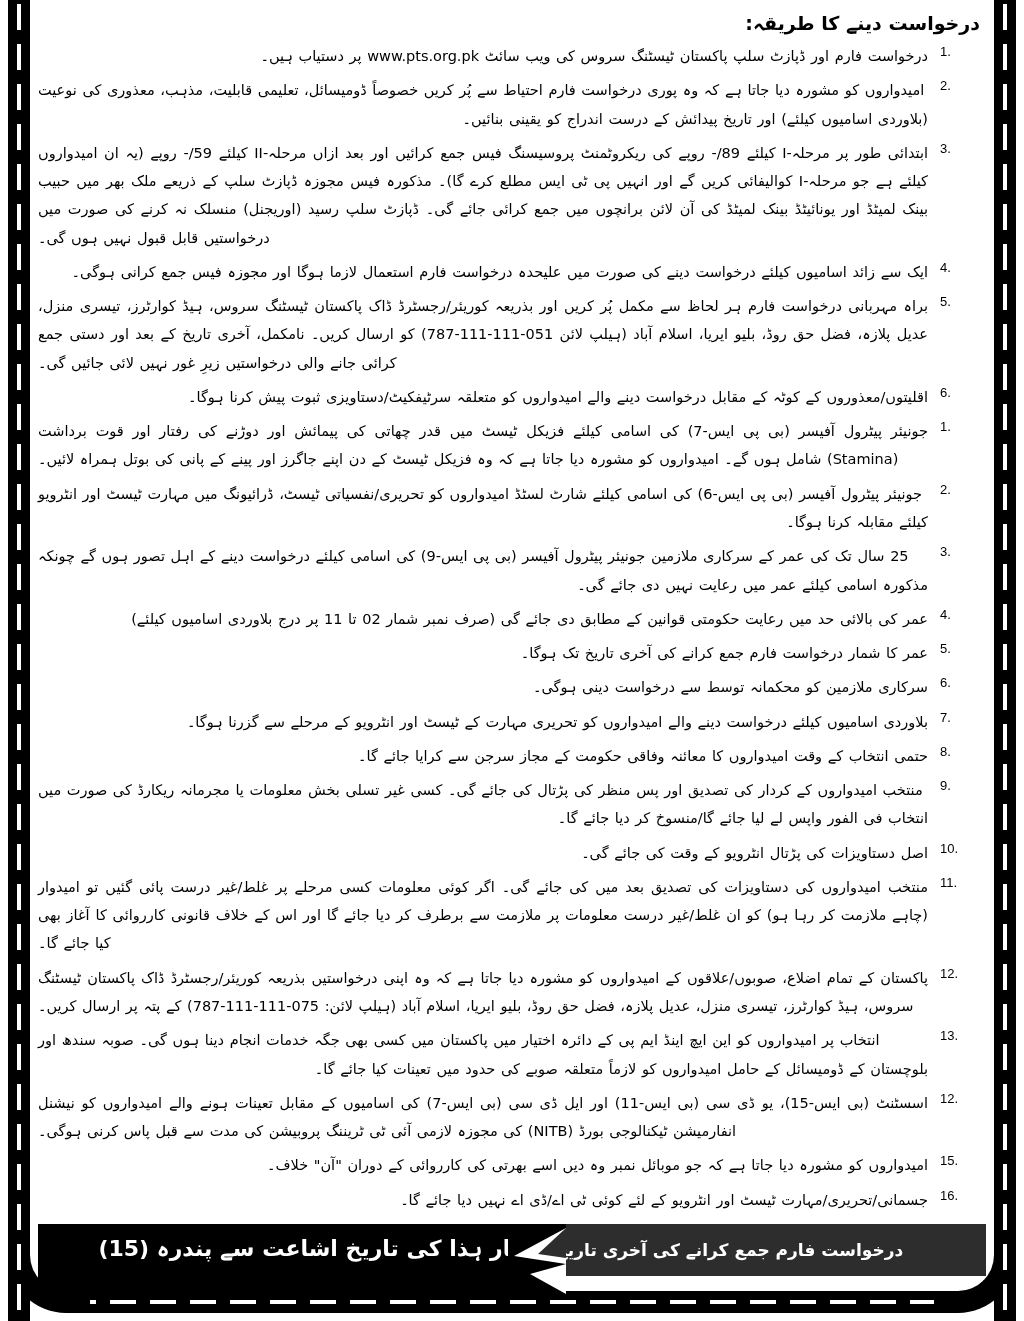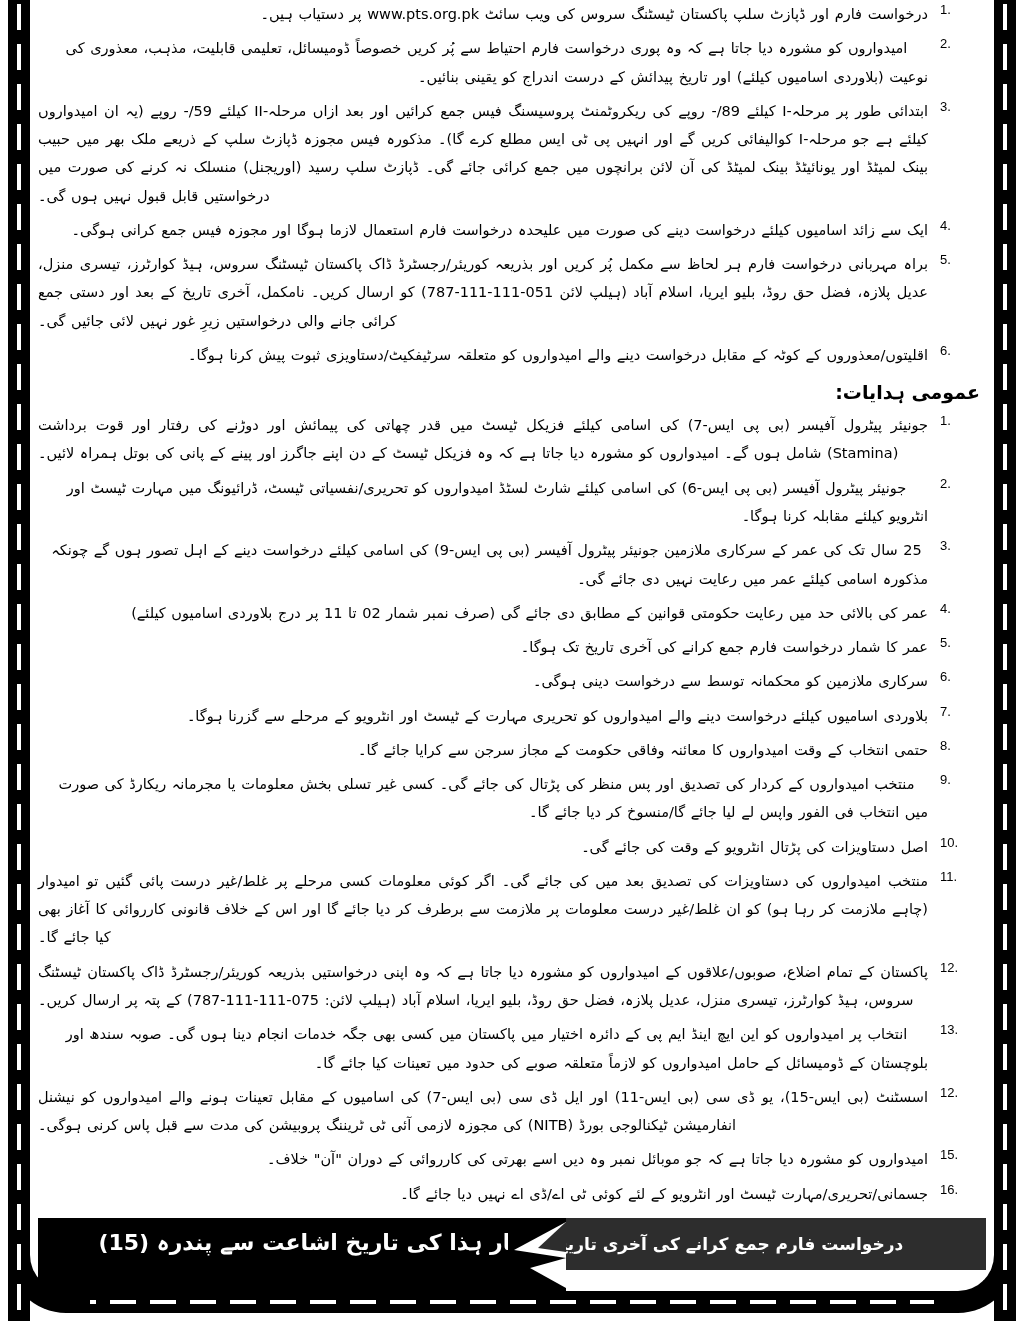--- a/index.html
+++ b/index.html
@@ -110,21 +110,21 @@
   .li-txt{
     flex:1 1 auto;
     text-align:justify;
     text-align-last:left;
     font-size:14.5px;
     line-height:1.95;
     color:#000;
     direction:rtl;
     word-spacing:1px;
   }
-  .li-txt.one-line{text-align:center;text-align-last:right;margin-left:7px;}
+  .li-txt.one-line{text-align:left;text-align-last:right;}
 
   
   .banner-row{
     position:relative;
     height:86px;
     margin-top:10px;
     direction:rtl;
   }
   .banner-gray{
     position:absolute;
@@ -169,20 +169,21 @@
   </div>
 
   <div class="bottomrail">
     <div class="dashes"></div>
   </div>
   <div class="corner bl"></div>
   <div class="corner br"></div>
 
   <div id="content">
 
+    <div class="sec-head">درخواست دینے کا طریقہ:</div>
 
     <ol class="numlist">
       <li>
         <div class="li-num">1.</div>
         <div class="li-txt one-line">درخواست فارم اور ڈپازٹ سلپ پاکستان ٹیسٹنگ سروس کی ویب سائٹ www.pts.org.pk پر دستیاب ہیں۔</div>
       </li>
       <li>
         <div class="li-num">2.</div>
         <div class="li-txt one-line">امیدواروں کو مشورہ دیا جاتا ہے کہ وہ پوری درخواست فارم احتیاط سے پُر کریں خصوصاً ڈومیسائل، تعلیمی قابلیت، مذہب، معذوری کی نوعیت (بلاوردی اسامیوں کیلئے) اور تاریخ پیدائش کے درست اندراج کو یقینی بنائیں۔</div>
       </li>
@@ -197,21 +198,20 @@
       <li>
         <div class="li-num">5.</div>
         <div class="li-txt">براہ مہربانی درخواست فارم ہر لحاظ سے مکمل پُر کریں اور بذریعہ کوریئر/رجسٹرڈ ڈاک پاکستان ٹیسٹنگ سروس، ہیڈ کوارٹرز، تیسری منزل، عدیل پلازہ، فضل حق روڈ، بلیو ایریا، اسلام آباد (ہیلپ لائن 051-111-111-787) کو ارسال کریں۔ نامکمل، آخری تاریخ کے بعد اور دستی جمع کرائی جانے والی درخواستیں زیرِ غور نہیں لائی جائیں گی۔</div>
       </li>
       <li>
         <div class="li-num">6.</div>
         <div class="li-txt one-line">اقلیتوں/معذوروں کے کوٹہ کے مقابل درخواست دینے والے امیدواروں کو متعلقہ سرٹیفکیٹ/دستاویزی ثبوت پیش کرنا ہوگا۔</div>
       </li>
     </ol>
 
-    <div class="sec-head">عمومی ہدایات:</div>
 
     <ol class="numlist">
       <li>
         <div class="li-num">1.</div>
         <div class="li-txt">جونیئر پیٹرول آفیسر (بی پی ایس-7) کی اسامی کیلئے فزیکل ٹیسٹ میں قدر چھاتی کی پیمائش اور دوڑنے کی رفتار اور قوت برداشت (Stamina) شامل ہوں گے۔ امیدواروں کو مشورہ دیا جاتا ہے کہ وہ فزیکل ٹیسٹ کے دن اپنے جاگرز اور پینے کے پانی کی بوتل ہمراہ لائیں۔</div>
       </li>
       <li>
         <div class="li-num">2.</div>
         <div class="li-txt one-line">جونیئر پیٹرول آفیسر (بی پی ایس-6) کی اسامی کیلئے شارٹ لسٹڈ امیدواروں کو تحریری/نفسیاتی ٹیسٹ، ڈرائیونگ میں مہارت ٹیسٹ اور انٹرویو کیلئے مقابلہ کرنا ہوگا۔</div>
       </li>

